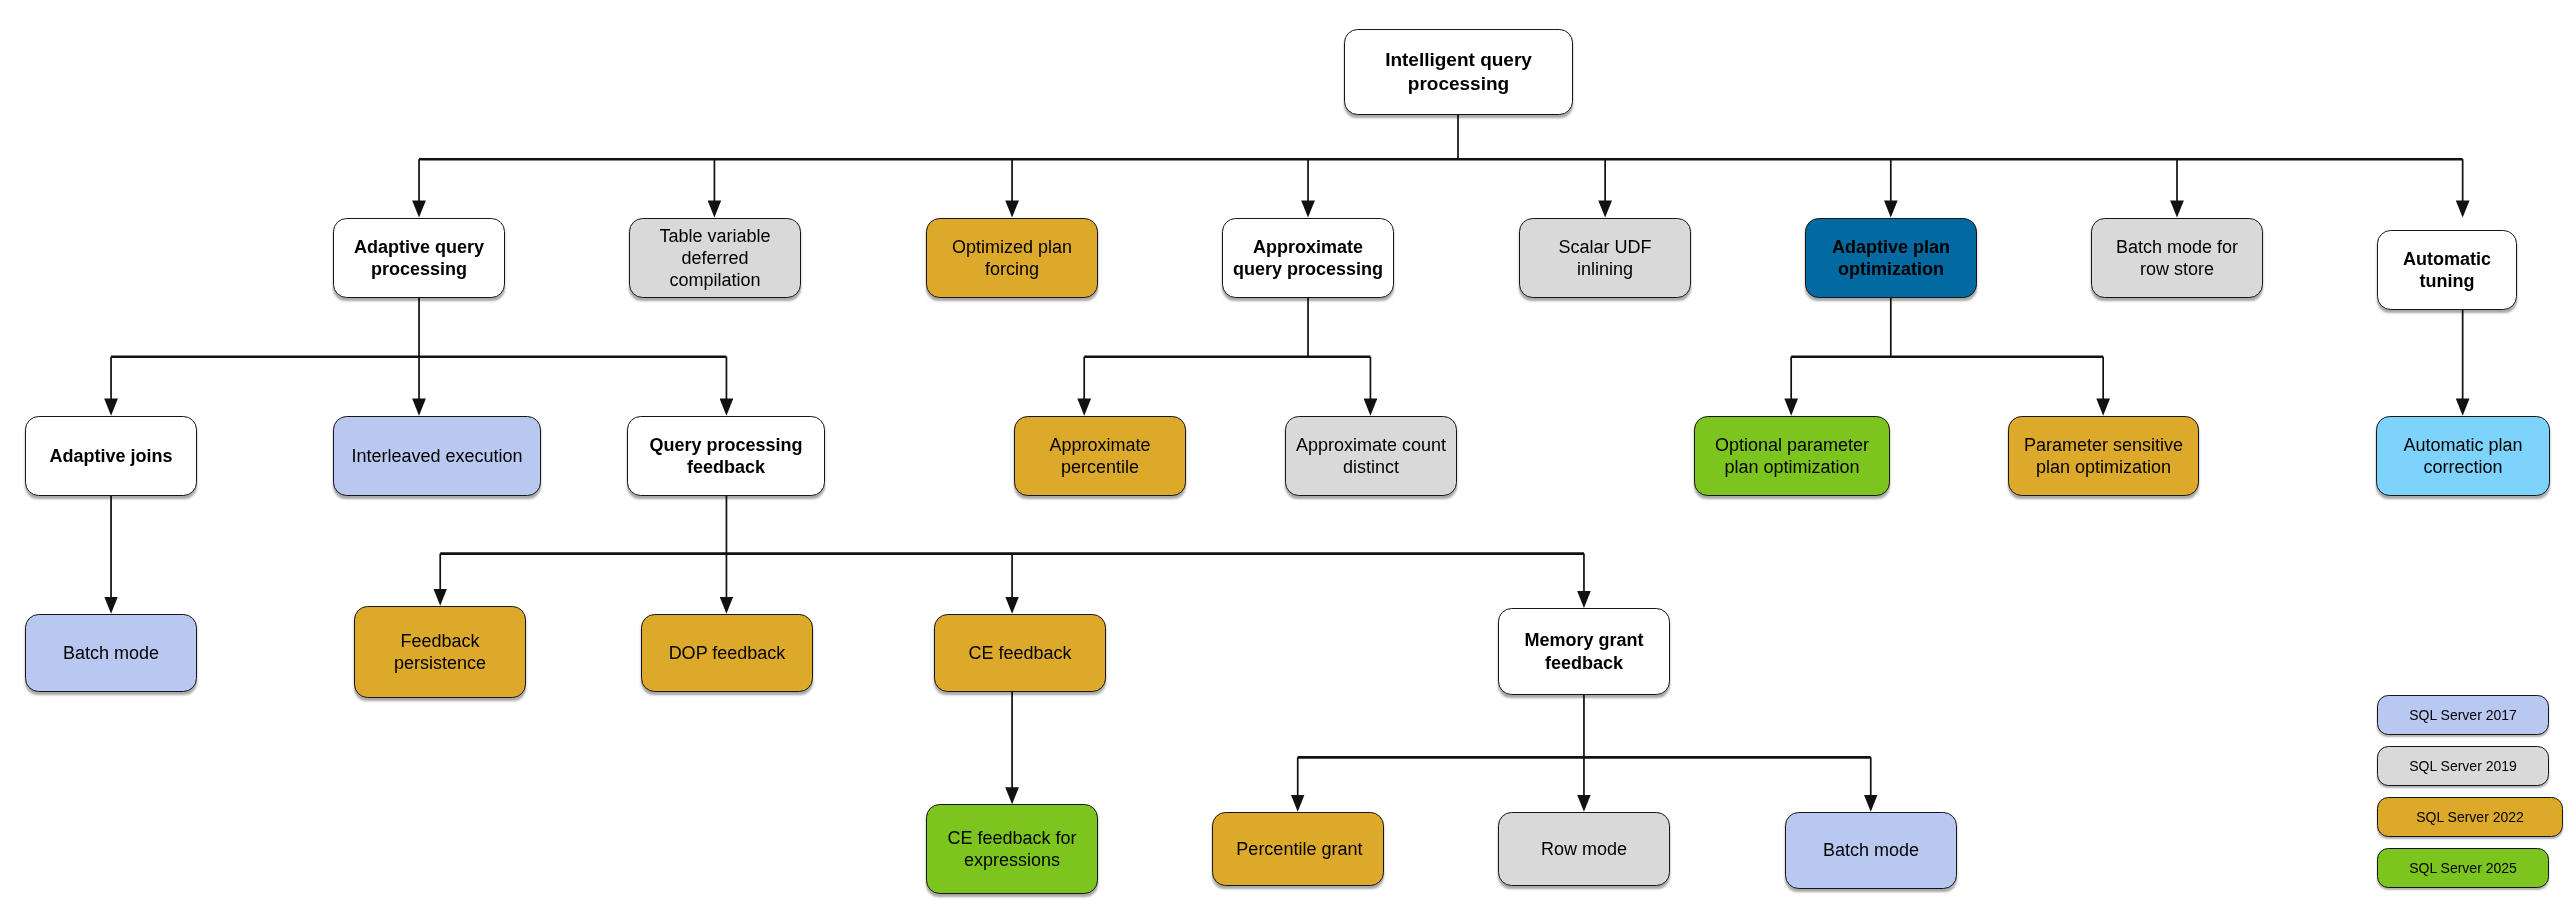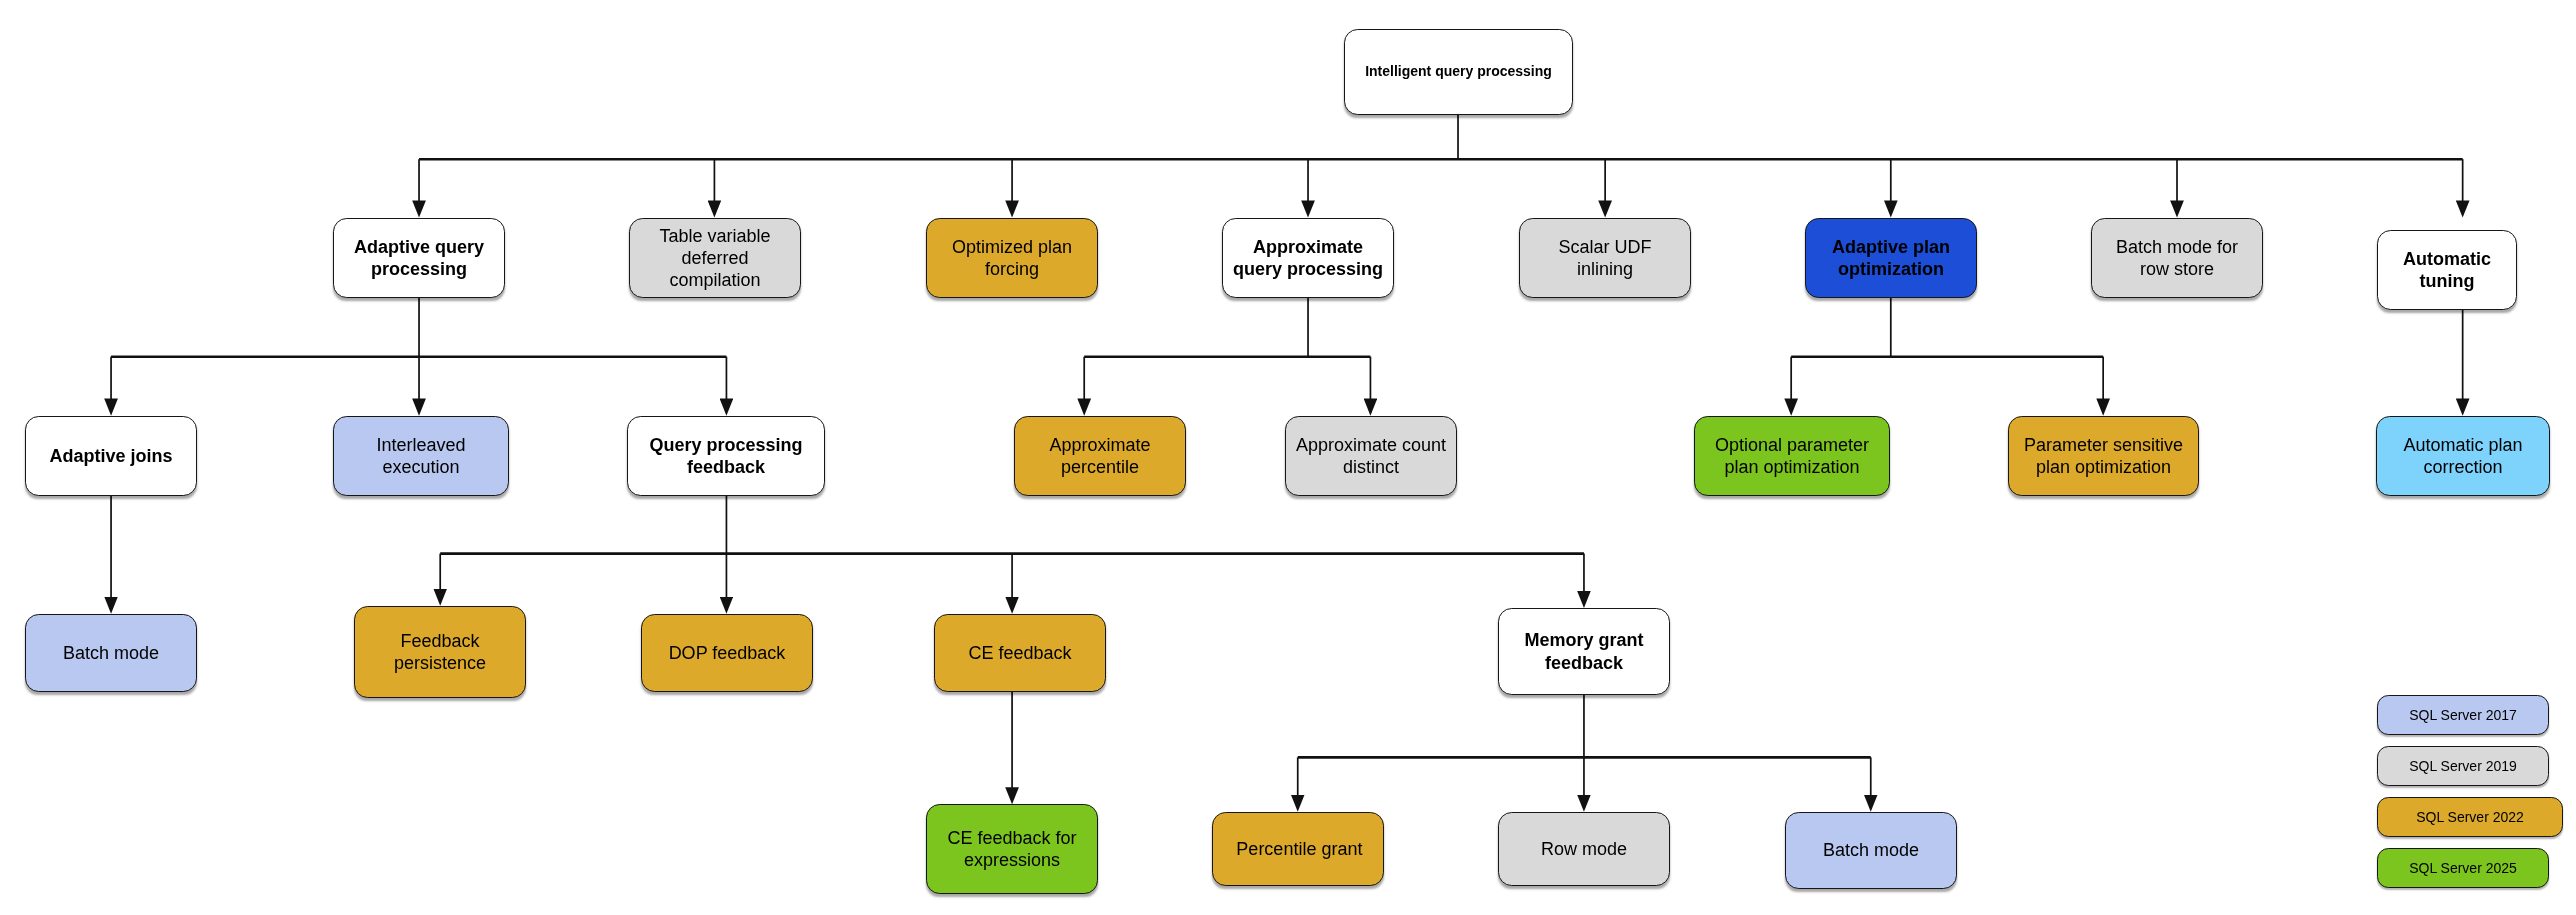--- a/index.html
+++ b/index.html
@@ -12,21 +12,21 @@
   #wires{position:absolute;left:0;top:0;}
   .node{
     position:absolute;box-sizing:border-box;
     display:flex;align-items:center;justify-content:center;text-align:center;
     border:1.7px solid #161616;border-radius:13.7px;
     font-size:18px;line-height:1.24;padding:3.4px 9.2px;
     background:#ffffff;
     box-shadow:0 2.9px 2.3px -0.6px rgba(0,0,0,0.35);
   }
   .cat{font-weight:700;}
-  .root{font-size:14px;}
+  .root{font-size:19px;}
   .chip{
     position:absolute;box-sizing:border-box;
     display:flex;align-items:center;justify-content:center;text-align:center;
     border:1.7px solid #161616;border-radius:11.4px;
     font-size:14px;box-shadow:0 2.3px 1.7px -0.6px rgba(0,0,0,0.3);
   }
 </style>
 </head>
 <body>
 
@@ -88,26 +88,26 @@
     </g>
   </svg>
 
   <div class="node cat root" style="left: 1344px; top: 29px; width: 229px; height: 86px; background: rgb(255, 255, 255);">Intelligent query processing</div>
 
   <div class="node cat" style="left: 333px; top: 218px; width: 172px; height: 80px; background: rgb(255, 255, 255);">Adaptive query processing</div>
   <div class="node" style="left: 629px; top: 218px; width: 172px; height: 80px; background: rgb(217, 217, 217);">Table variable deferred compilation</div>
   <div class="node" style="left: 926px; top: 218px; width: 172px; height: 80px; background: rgb(221, 169, 43);">Optimized plan forcing</div>
   <div class="node cat" style="left: 1222px; top: 218px; width: 172px; height: 80px; background: rgb(255, 255, 255);">Approximate query processing</div>
   <div class="node" style="left: 1519px; top: 218px; width: 172px; height: 80px; background: rgb(217, 217, 217);">Scalar UDF inlining</div>
-  <div class="node cat" style="left: 1805px; top: 218px; width: 172px; height: 80px; background: #1d4ed8;">Adaptive plan optimization</div>
+  <div class="node cat" style="left: 1805px; top: 218px; width: 172px; height: 80px; background: #0369a1;">Adaptive plan optimization</div>
   <div class="node" style="left: 2091px; top: 218px; width: 172px; height: 80px; background: rgb(217, 217, 217);">Batch mode for row store</div>
   <div class="node cat" style="left: 2377px; top: 230px; width: 140px; height: 80px; background: rgb(255, 255, 255);">Automatic tuning</div>
 
   <div class="node cat" style="left: 25px; top: 416px; width: 172px; height: 80px; background: rgb(255, 255, 255);">Adaptive joins</div>
-  <div class="node" style="left: 333px; top: 416px; width: 176px; height: 80px; background: rgb(185, 200, 240);">Interleaved execution</div>
+  <div class="node" style="left: 333px; top: 416px; width: 208px; height: 80px; background: rgb(185, 200, 240);">Interleaved execution</div>
   <div class="node cat" style="left: 627px; top: 416px; width: 198px; height: 80px; background: rgb(255, 255, 255);">Query processing feedback</div>
   <div class="node" style="left: 998px; top: 416px; width: 172px; height: 80px; background: rgb(221, 169, 43); margin-left: 16px;">Approximate percentile</div>
   <div class="node" style="left: 1285px; top: 416px; width: 172px; height: 80px; background: rgb(217, 217, 217);">Approximate count distinct</div>
   <div class="node" style="left: 1694px; top: 416px; width: 196px; height: 80px; background: rgb(124, 196, 30);">Optional parameter plan optimization</div>
   <div class="node" style="left: 2008px; top: 416px; width: 191px; height: 80px; background: rgb(221, 169, 43);">Parameter sensitive plan optimization</div>
   <div class="node" style="left: 2376px; top: 416px; width: 174px; height: 80px; background: #7dd3fc;">Automatic plan correction</div>
 
   <div class="node" style="left: 25px; top: 614px; width: 172px; height: 78px; background: rgb(185, 200, 240);">Batch mode</div>
   <div class="node" style="left: 354px; top: 606px; width: 172px; height: 92px; background: rgb(221, 169, 43);">Feedback persistence</div>
   <div class="node" style="left: 641px; top: 614px; width: 172px; height: 78px; background: rgb(221, 169, 43);">DOP feedback</div>

